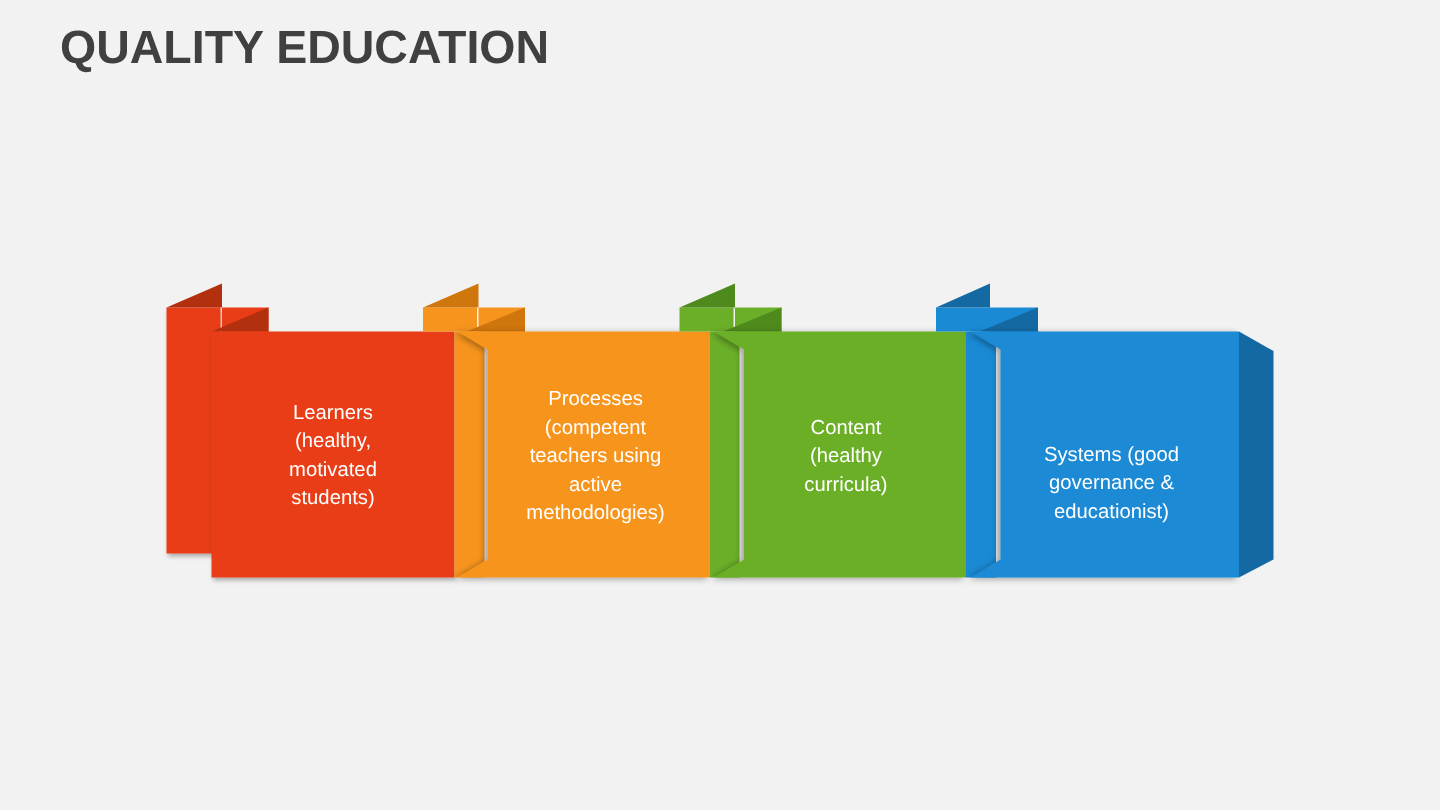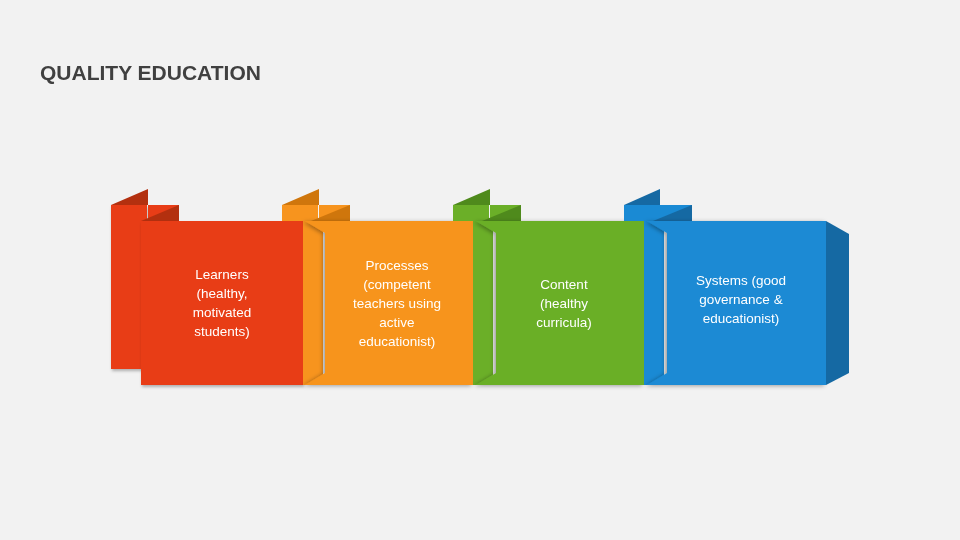--- a/index.html
+++ b/index.html
@@ -4,23 +4,22 @@
 <style>
   html, body { margin: 0; padding: 0; }
   body {
     width: 960px; height: 540px; overflow: hidden;
     background: #f2f2f2;
     font-family: "Liberation Sans", "DejaVu Sans", sans-serif;
     position: relative;
   }
   .title {
     position: absolute; left: 40px; top: 14px;
-    font-size: 21px; font-weight: bold; color: #404040;
+    font-size: 31px; font-weight: bold; color: #404040;
     letter-spacing: 0px;
-    margin-top: 47px;
   }
   .diagram { position: absolute; left: 0; top: 0; width: 960px; height: 444px; margin-top: 23px; }
   .diagram svg { position: absolute; left: 0; top: 0; }
   .label {
     position: absolute;
     color: #ffffff;
     font-size: 13.5px;
     line-height: 19px;
     text-align: center;
     display: flex; align-items: center; justify-content: center;
@@ -87,20 +86,20 @@
   </svg>
 
   <div class="label" style="left:145px; top:198px; width:154px; height:164px;">Learners
 (healthy,
 motivated
 students)</div>
   <div class="label" style="left:322px; top:198px; width:150px; height:164px;">Processes
 (competent
 teachers using
 active
-educationist)</div>
+methodologies)</div>
   <div class="label" style="left:490px; top:198px; width:148px; height:164px;">Content
 (healthy
 curricula)</div>
-  <div class="label" style="left:664px; top:194px; width:154px; height:164px;">Systems (good
+  <div class="label" style="left:664px; top:216px; width:154px; height:164px;">Systems (good
 governance &amp;
 educationist)</div>
 </div>
 
 </body></html>

